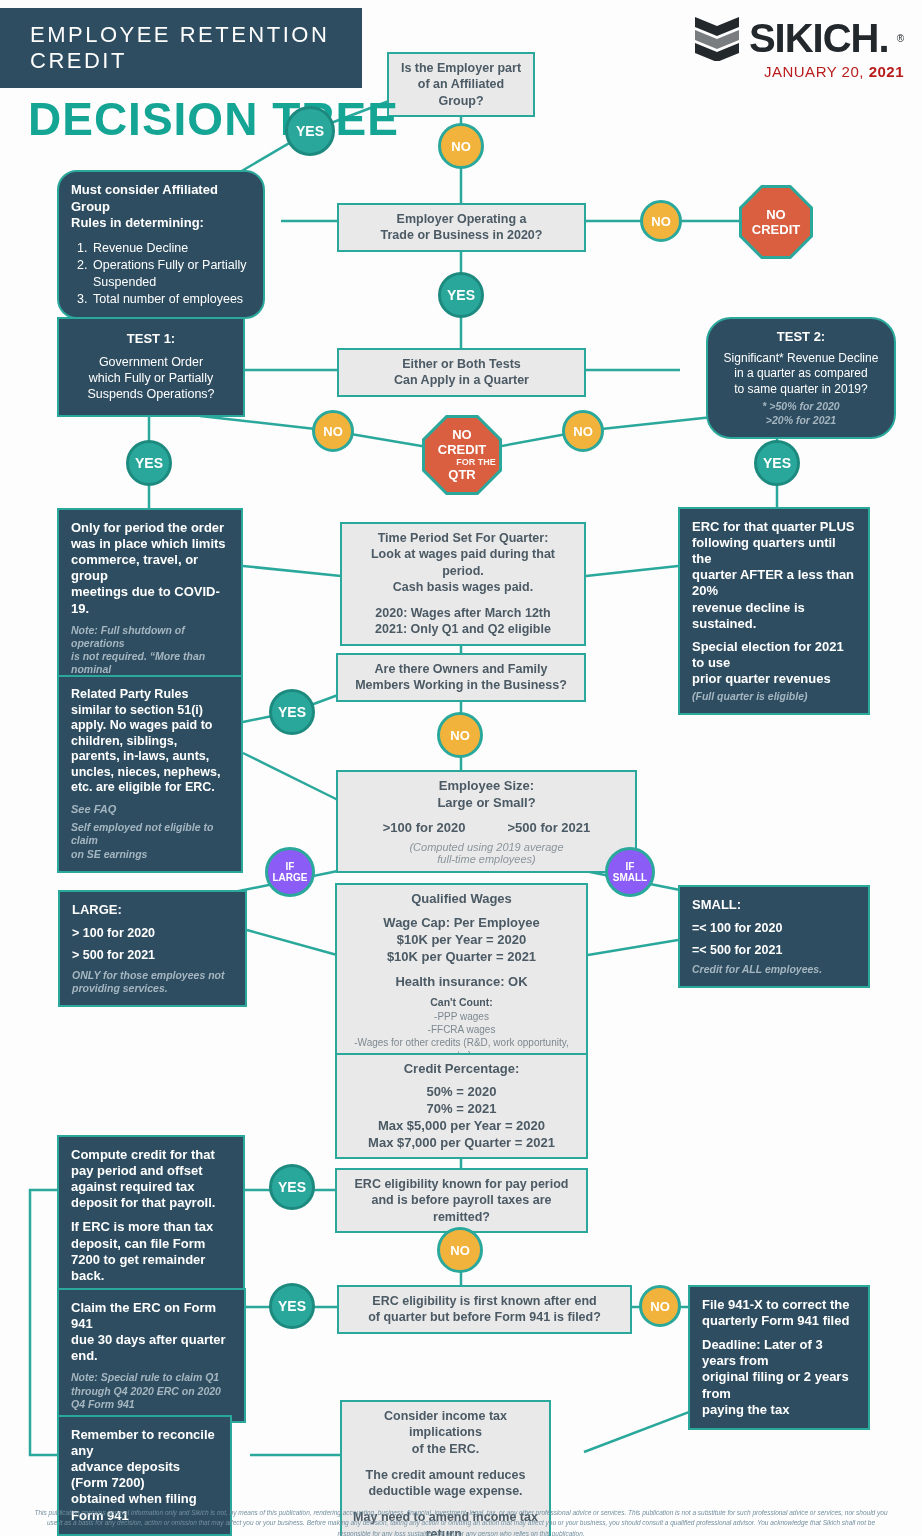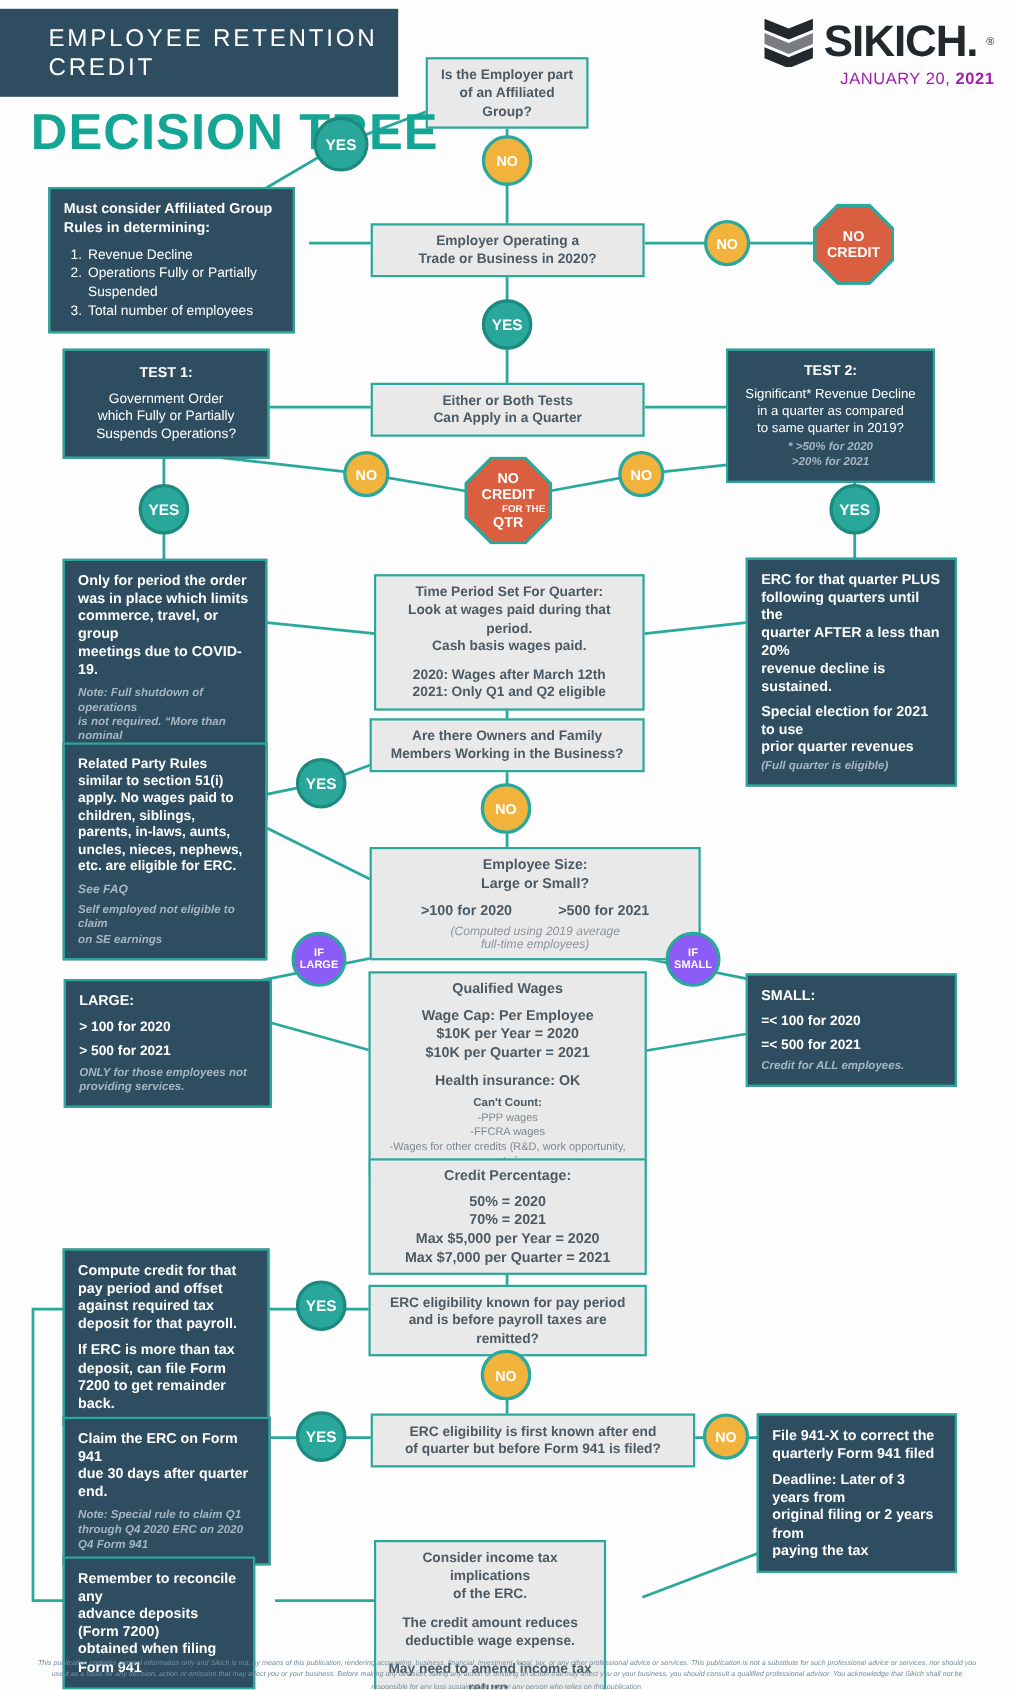--- a/index.html
+++ b/index.html
@@ -4,28 +4,28 @@
 <style>
   html,body{margin:0;padding:0;background:#ffffff;}
   body{font-family:"Liberation Sans", sans-serif;}
   #stage{position:relative;width:922px;height:1536px;background:#fdfdfd;overflow:hidden;}
   .wires{position:absolute;left:0;top:0;z-index:0;}
   .wires path{stroke:#2aa89b;stroke-width:2.5;fill:none;}
 
   
   .banner{position:absolute;left:0;top:8px;width:362px;height:80px;background:#2e4d60;z-index:2;
           display:flex;align-items:center;}
-  .banner span{color:#ffffff;font-size:22px;letter-spacing:2.5px;padding-left:44px;font-weight:400;}
+  .banner span{color:#ffffff;font-size:22px;letter-spacing:2.5px;padding-left:30px;font-weight:400;}
   .big-title{position:absolute;left:28px;top:92px;color:#14a594;font-size:46px;font-weight:bold;
              letter-spacing:1px;z-index:2;}
   .brand{position:absolute;right:18px;top:16px;z-index:2;text-align:right;}
   .brand-row{display:flex;align-items:center;justify-content:flex-end;gap:8px;}
   .brand-name{font-size:40px;font-weight:bold;color:#23282d;letter-spacing:-1px;}
   .brand-reg{font-size:10px;color:#23282d;vertical-align:bottom;}
-  .brand-date{margin-top:2px;font-size:15px;color:#a21caf;letter-spacing:0.5px;}
+  .brand-date{margin-top:2px;font-size:15px;color:#b91c1c;letter-spacing:0.5px;}
   .brand-date b{font-weight:bold;}
 
   
   .qbox{position:absolute;background:#e9e9e9;border:2px solid #2aa89b;color:#4b5a64;z-index:1;
         box-sizing:border-box;display:flex;flex-direction:column;justify-content:center;
         align-items:center;text-align:center;font-weight:bold;padding:6px 8px;}
   .nbox{position:absolute;background:#2e4d60;border:2px solid #2aa89b;color:#ffffff;z-index:1;
         box-sizing:border-box;padding:10px 12px;}
   .circle{position:absolute;border-radius:50%;display:flex;align-items:center;justify-content:center;
           font-weight:bold;color:#fff;z-index:3;box-sizing:border-box;}
@@ -118,21 +118,21 @@
     </div>
   </div>
 
   <div class="qbox" style="left:387px;top:52px;width:148px;min-height:42px;">
     <div class="q-main pre">Is the Employer part
 of an Affiliated Group?</div>
   </div>
   <div class="circle c50 yes" style="left:285px;top:106px;">YES</div>
   <div class="circle c46 no" style="left:438px;top:123px;">NO</div>
 
-  <div class="nbox" style="left:44px;top:170px;width:224px;min-height:96px;">
+  <div class="nbox" style="left:57px;top:170px;width:208px;min-height:96px;border-radius:20px;">
     <div class="n-title pre">Must consider Affiliated Group
 Rules in determining:</div>
     <ol class="rules-list">
       <li>Revenue Decline</li>
       <li>Operations Fully or Partially Suspended</li>
       <li>Total number of employees</li>
     </ol>
   </div>
 
   <div class="qbox" style="left:337px;top:203px;width:249px;min-height:37px;">
@@ -151,21 +151,21 @@
   <div class="nbox n-center" style="left:57px;top:317px;width:188px;min-height:100px;display:flex;flex-direction:column;justify-content:center;">
     <div class="n-title">TEST 1:</div>
     <div class="n-reg pre" style="margin-top:6px;">Government Order
 which Fully or Partially
 Suspends Operations?</div>
   </div>
   <div class="qbox" style="left:337px;top:348px;width:249px;min-height:44px;">
     <div class="q-main pre">Either or Both Tests
 Can Apply in a Quarter</div>
   </div>
-  <div class="nbox n-center" style="left:660px;top:317px;width:190px;min-height:100px;display:flex;flex-direction:column;justify-content:center;">
+  <div class="nbox n-center" style="left:706px;top:317px;width:190px;min-height:100px;display:flex;flex-direction:column;justify-content:center;border-radius:25px;">
     <div class="n-title">TEST 2:</div>
     <div class="n-reg pre" style="margin-top:5px;font-size:12px;">Significant* Revenue Decline
 in a quarter as compared
 to same quarter in 2019?</div>
     <div class="n-note pre" style="margin-top:3px;">* &gt;50% for 2020
 &gt;20% for 2021</div>
   </div>
 
   <div class="circle c42 no" style="left:312px;top:410px;">NO</div>
   <div class="circle c42 no" style="left:562px;top:410px;">NO</div>

